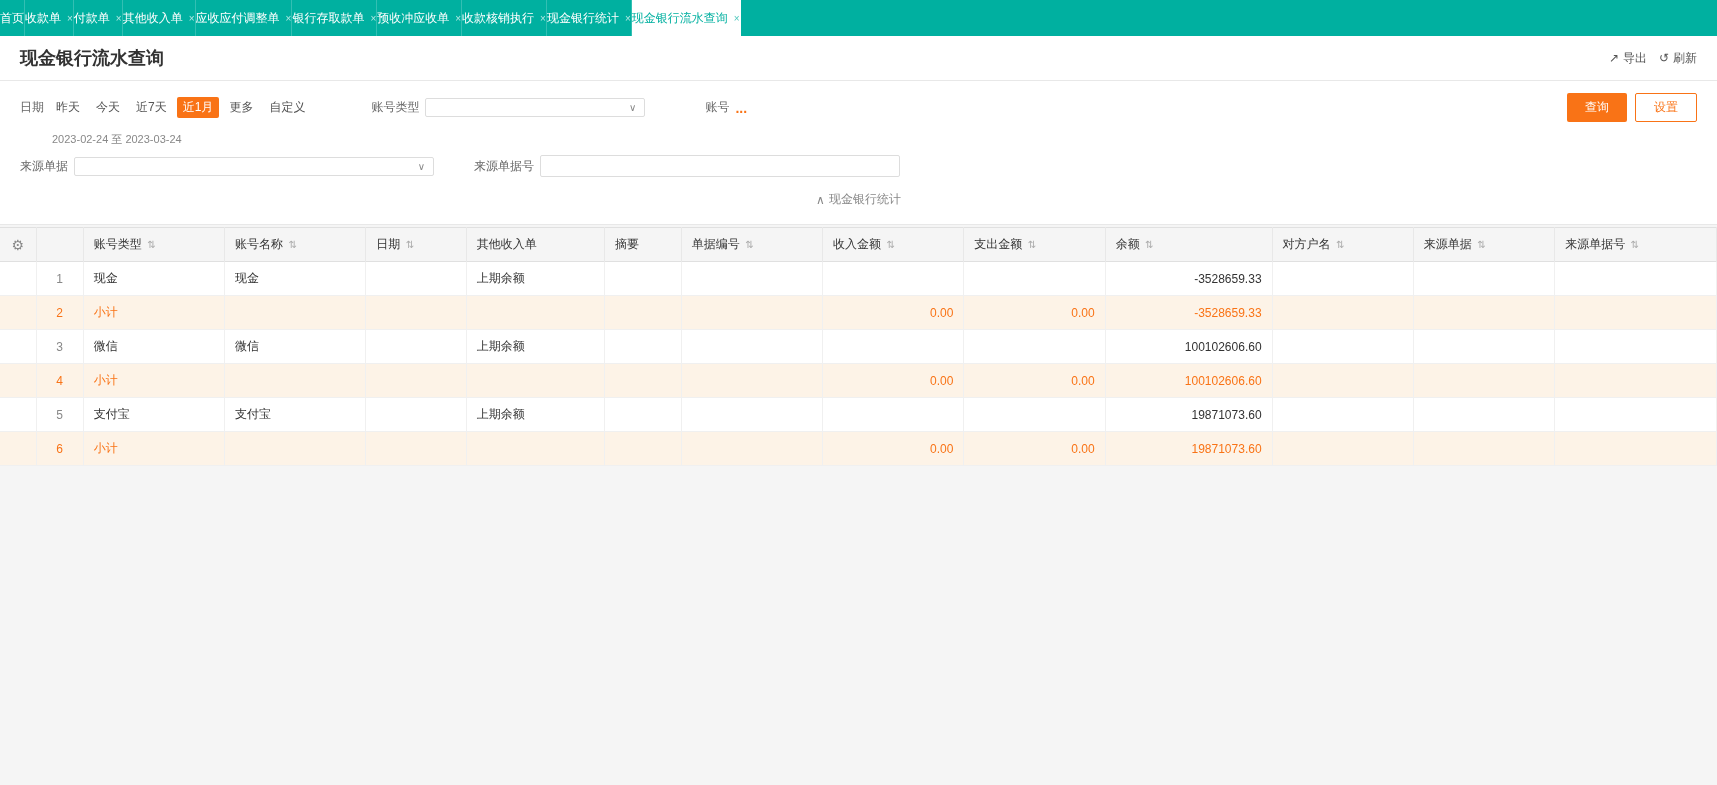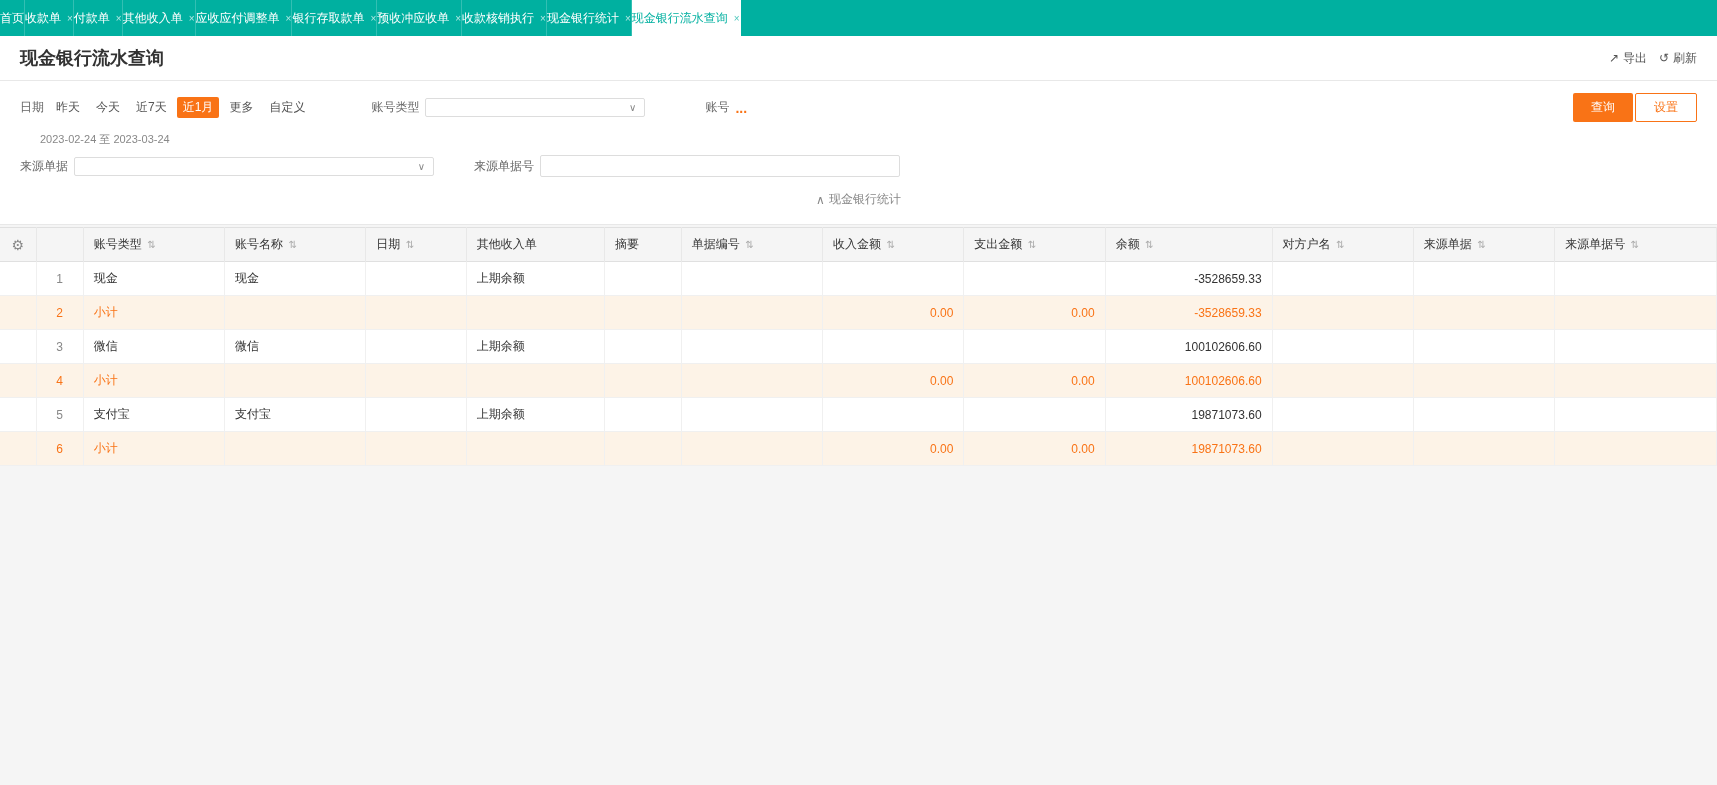--- a/index.html
+++ b/index.html
@@ -291,27 +291,27 @@
       </div>
     </div>
 
     <div class="filter-item" style="margin-left: 40px;">
       <span class="filter-label">账号</span>
       <div class="account-filter">
         <span class="dots-btn">...</span>
       </div>
     </div>
 
-    <div style="display:flex; gap: 2px; margin-left: auto;">
+    <div style="display:flex; gap: 8px; margin-left: auto;">
       <button class="query-btn">查询</button>
       <button class="settings-btn">设置</button>
     </div>
   </div>
 
-  <div style="margin-left: 16px; margin-bottom: 8px;">
+  <div style="margin-left: 28px; margin-bottom: 8px;">
     <span class="date-range">2023-02-24 至 2023-03-24</span>
   </div>
 
   <div class="filter-row">
     <div class="filter-item">
       <span class="filter-label">来源单据</span>
       <div class="filter-select" style="min-width: 360px;">
         <span></span>
         <span class="chevron-icon">∨</span>
       </div>

